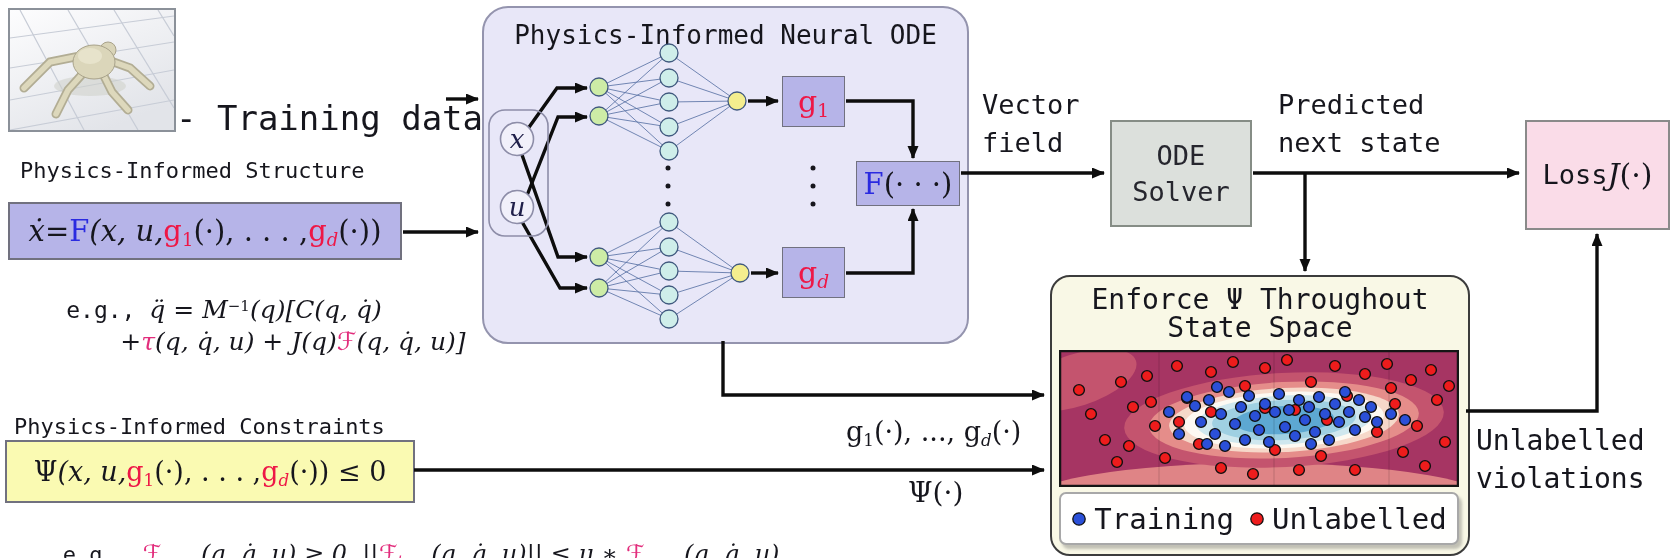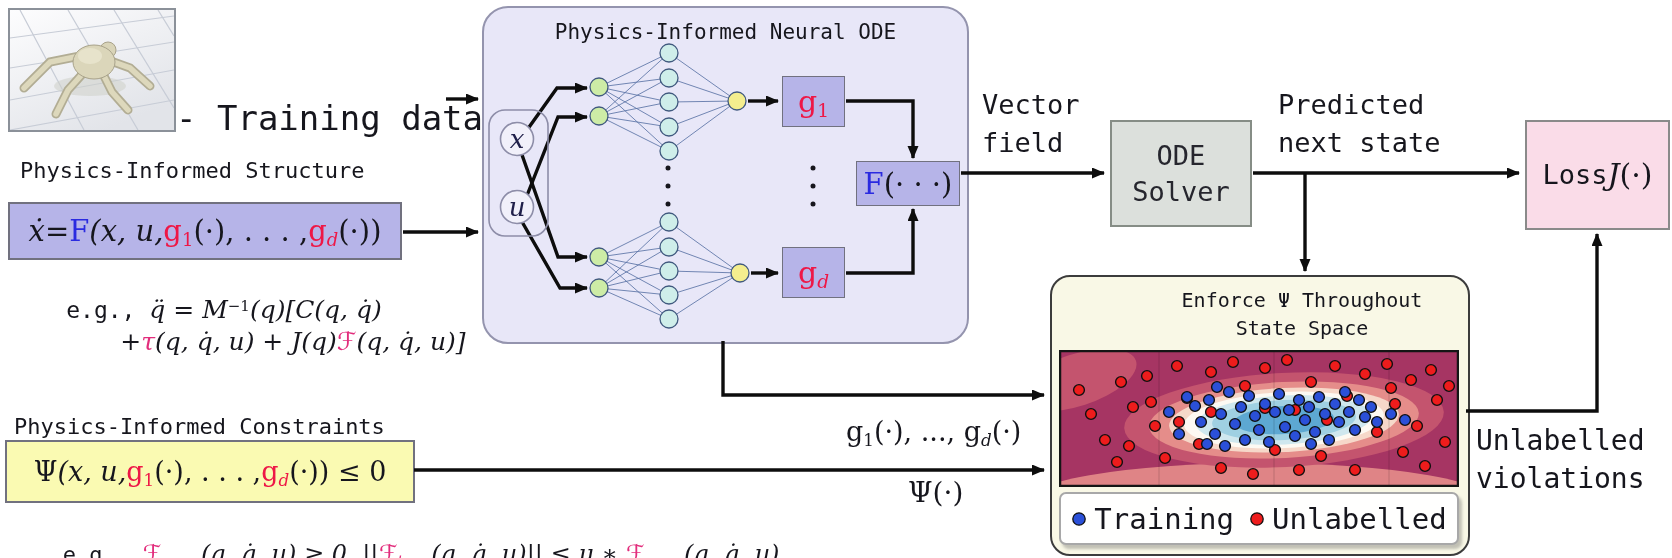--- a/index.html
+++ b/index.html
@@ -17,21 +17,21 @@
   .purple{background:#b6b4e8;border:2px solid #71717f;}
   #structure-box{left:8px;top:202px;width:394px;height:58px;font-size:29px;white-space:nowrap;}
   #constraints-box{left:5px;top:440px;width:410px;height:63px;background:#fafab2;border:2px solid #71717f;font-size:27px;white-space:nowrap;}
   #neural-box{left:482px;top:6px;width:483px;height:334px;background:#e8e7f8;border:2px solid #9494ae;border-radius:26px;}
   #g1-box{left:782px;top:76px;width:63px;height:51px;font-size:30px;}
   #gd-box{left:782px;top:247px;width:63px;height:51px;font-size:30px;}
   #f-box{left:856px;top:161px;width:104px;height:45px;font-size:29px;white-space:nowrap;}
   #solver-box{left:1110px;top:120px;width:142px;height:107px;background:#dce0dc;border:2px solid #868d86;flex-direction:column;font-size:27px;line-height:36px;color:#26262e;}
   #loss-box{left:1525px;top:120px;width:145px;height:110px;background:#fadce8;border:2px solid #8a8a8a;flex-direction:row;font-size:27px;line-height:34px;}
   #enforce-box{left:1050px;top:275px;width:416px;height:277px;background:#f9f8e6;border:2px solid #3c3c3c;border-radius:20px;}
-  #enforce-title{position:absolute;left:0;top:9px;width:100%;text-align:center;font-size:20px;line-height:28px;padding-left:42px;}
+  #enforce-title{position:absolute;left:0;top:9px;width:100%;text-align:center;font-size:28px;line-height:28px;}
   #legend{position:absolute;left:7px;top:215px;width:400px;height:53px;background:#fffffe;border:2px solid #a8a8a8;border-radius:7px;
           box-sizing:border-box;display:flex;align-items:center;justify-content:center;gap:7px;font-size:29px;box-shadow:3px 4px 3px rgba(90,90,90,.35);}
   .lbl{position:absolute;font-size:27px;line-height:38px;white-space:pre;}
   .small-title{position:absolute;font-size:22px;}
   #links{position:absolute;left:0;top:0;z-index:6;pointer-events:none;}
   .edge{stroke:#5b74a6;stroke-width:0.9;opacity:.95;}
   .thick{fill:none;stroke:#0d0d0d;stroke-width:3.4;}
   #ant{left:8px;top:8px;width:168px;height:124px;border:2px solid #8b9199;box-sizing:border-box;background:#f4f5f7;}
   .z2{z-index:2;} .z3{z-index:3;}
 </style>
@@ -94,21 +94,21 @@
       <span class="rm">(·))</span>
   </div>
   <div class="abs z2" style="left:6px;top:266px;font-size:25px;white-space:pre;">
     <span class="mono" style="font-size:23px;">e.g., </span><span class="m">q̈ = M</span><sup class="rm">−1</sup><span class="m">(q)[C(q, q̇)</span>
   </div>
   <div class="abs z2" style="left:60px;top:298px;font-size:25px;white-space:pre;">
     <span class="rm">+</span><span class="m red2">τ</span><span class="m">(q, q̇, u) + J(q)</span><span class="scr red2">ℱ</span><span class="m">(q, q̇, u)]</span>
   </div>
 
   <div id="neural-box" class="abs z2">
-    <div style="position:absolute;top:12px;width:100%;text-align:center;font-size:21px;">Physics-Informed Neural ODE</div>
+    <div style="position:absolute;top:12px;width:100%;text-align:center;font-size:26px;">Physics-Informed Neural ODE</div>
   </div>
   <div id="g1-box" class="box purple z3" style="border-width:1.5px;">
     <span class="rm red"><span>g</span><sub>1</sub></span>
   </div>
   <div id="gd-box" class="box purple z3" style="border-width:1.5px;">
     <span class="rm red"><span>g</span><sub class="m">d</sub></span>
   </div>
   <div id="f-box" class="box purple z3" style="border-width:1.5px;">
     <span class="rm blu">F</span>
       <span class="rm">(· · ·)</span>

